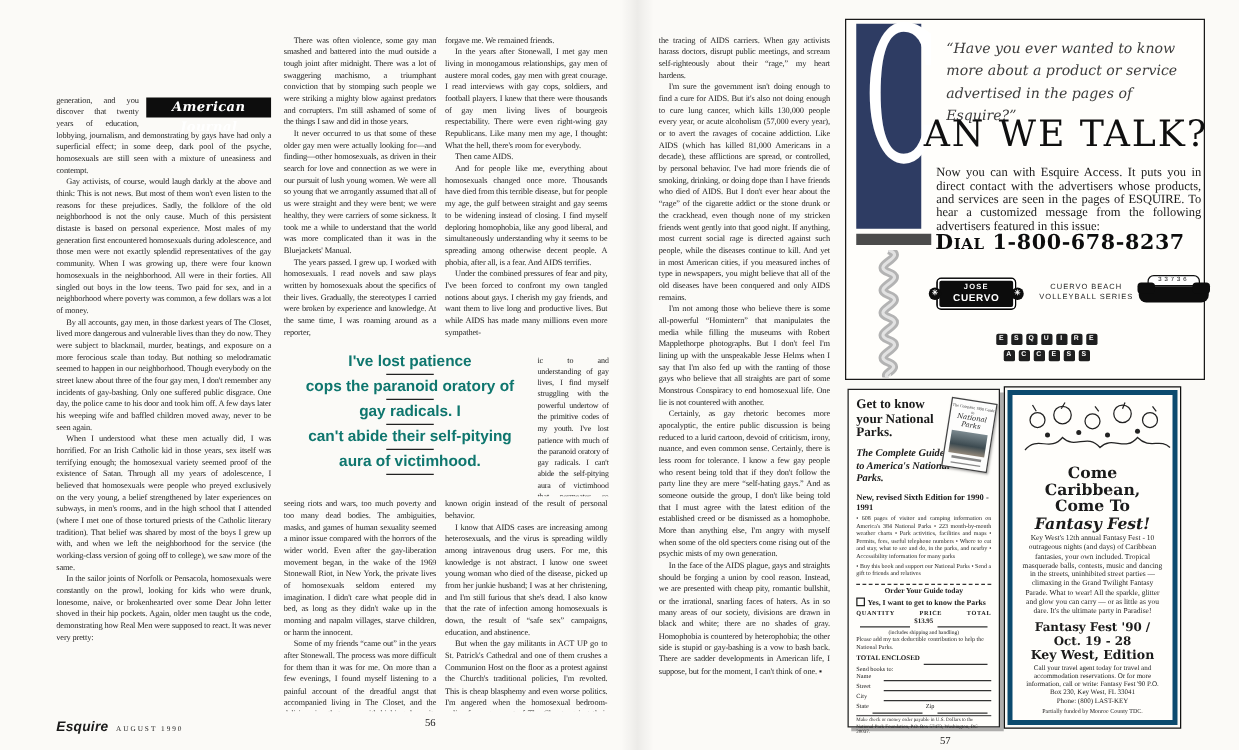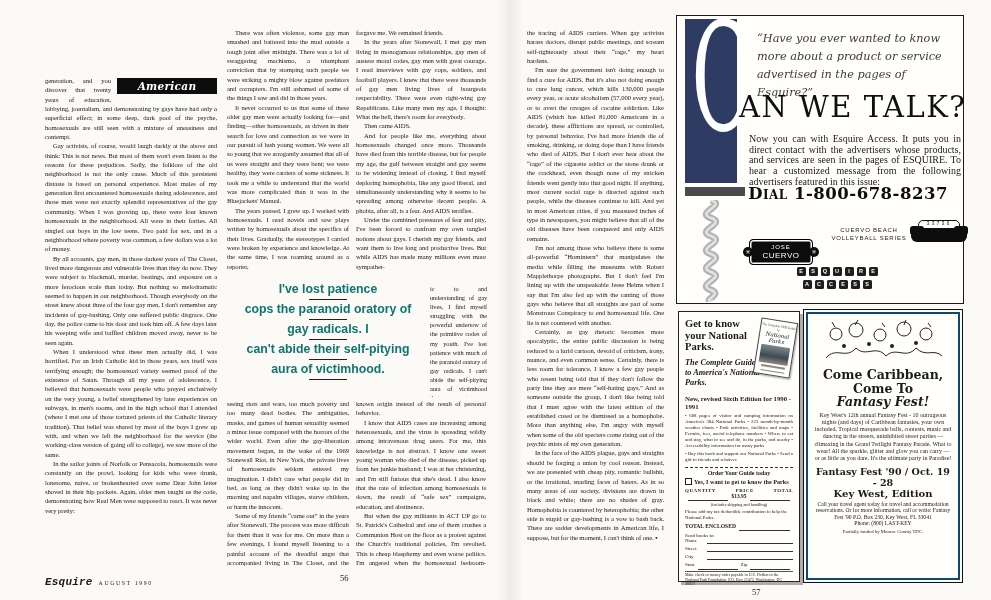--- a/index.html
+++ b/index.html
@@ -34,21 +34,21 @@
   #quote{
     position:absolute;left:229px;top:283px;width:198px;height:114px;overflow:hidden;
     font-family:"Liberation Sans",sans-serif;font-weight:bold;
     font-size:12.3px;line-height:13.5px;text-align:center;color:#0f766e;
   }
   #quote p{margin:0 0 1px 0;}
   #quote p::after{content:"";display:block;width:38px;height:1px;background:#222;margin:2.5px auto 3px;}
   
   .footer{position:absolute;top:576px;font-size:7px;}
   #footer-left{left:45px;}
-  .esq-logo{font-family:Liberation Mono, monospace;font-style:italic;font-weight:bold;font-size:11px;letter-spacing:.2px;}
+  .esq-logo{font-family:Liberation Sans, sans-serif;font-style:italic;font-weight:bold;font-size:11px;letter-spacing:.2px;}
   .footer-date{font-size:5.8px;letter-spacing:1.6px;margin-left:6px;}
   .pgnum{position:absolute;font-size:8.5px;color:#222;}
   #pg56{left:340px;top:573px;}
   #pg57{left:752px;top:587px;}
   .gutter{position:absolute;left:497px;top:0;width:26px;height:600px;
     background:linear-gradient(90deg,rgba(0,0,0,0) 0%,rgba(0,0,0,.06) 50%,rgba(0,0,0,0) 100%);}
   
   #access-ad{position:absolute;left:676px;top:15px;width:286px;height:287px;
     border:1px solid #1a1a1a;background:#fffefb;}
   #access-ad .navy{position:absolute;left:8px;top:3px;width:52px;height:164px;background:#2e3c63;overflow:visible;}
@@ -64,21 +64,21 @@
   #access-ad .headline{position:absolute;left:62px;top:76px;width:222px;
     font-family:"DejaVu Serif",serif;font-size:29px;line-height:30px;letter-spacing:1.5px;
     color:#0f0f0f;white-space:nowrap;}
   #access-ad .adbody{position:absolute;left:72px;top:118px;width:212px;
     font-size:10px;line-height:10.7px;text-align:justify;color:#1a1a1a;}
   #access-ad .dial{position:absolute;left:56px;top:168px;width:230px;text-align:center;
     font-family:"DejaVu Serif",serif;font-weight:bold;font-size:16.5px;
     font-variant:small-caps;letter-spacing:.5px;color:#0d0d0d;}
   .cuervo-logo{position:absolute;left:72px;top:206px;width:62px;height:24px;
     background:#0c0c0c;border-radius:4px;border:1px solid #000;box-shadow:0 0 0 1.5px #fff inset;
-    color:#fff;text-align:center;font-family:"Liberation Sans",sans-serif;font-weight:normal;margin-top:17px;}
+    color:#fff;text-align:center;font-family:"Liberation Sans",sans-serif;font-weight:bold;}
   .cuervo-logo .l1{font-size:6px;line-height:8px;letter-spacing:1px;margin-top:3px;}
   .cuervo-logo .l2{font-size:8px;line-height:9px;letter-spacing:.5px;}
   .cuervo-medal{position:absolute;top:7px;width:10px;height:10px;border-radius:50%;
     background:#0c0c0c;color:#fff;font-size:6px;line-height:10px;text-align:center;}
   .cuervo-medal.left{left:-7px;} .cuervo-medal.right{right:-7px;}
   #access-ad .series{position:absolute;left:144px;top:210px;width:96px;text-align:center;
     font-family:"Liberation Sans",sans-serif;font-size:6px;line-height:8px;letter-spacing:.8px;color:#222;}
   .handset-wrap{position:absolute;left:234px;top:204px;width:56px;height:30px;}
   .handset-digits{width:40px;margin:0 auto;background:#fff;border:1px solid #111;border-radius:5px 5px 0 0;
     font-family:"Liberation Mono",monospace;font-size:5px;line-height:7px;letter-spacing:2px;text-align:center;color:#222;}
@@ -113,22 +113,22 @@
   .uline{border-bottom:.5px solid #333;flex:1;margin:0 3px;height:7px;}
   #parks-ad .note{font-size:4.3px;text-align:center;margin-top:1px;}
   #parks-ad .contrib{font-size:4.8px;line-height:5.8px;margin-top:2px;}
   #parks-ad .tot{font-weight:bold;font-size:5.6px;display:flex;margin-top:2px;}
   #parks-ad .send{font-size:5px;margin-top:2px;}
   #parks-ad .flines p{margin:0 0 1px 0;font-size:5px;position:relative;height:7px;}
   #parks-ad .flines p::after{content:"";position:absolute;left:22px;right:0;bottom:1px;border-bottom:.5px solid #333;}
   #parks-ad .statezip{display:flex;font-size:5px;height:7px;}
   #parks-ad .fine{font-size:4px;line-height:4.8px;margin-top:2px;border-top:.5px solid #555;padding-top:1px;color:#222;}
   
-  #fantasy-ad{position:absolute;left:806px;top:312px;width:154px;height:268px;
-    border:2px solid #0c4a6e;outline:1px solid #111;outline-offset:2px;background:#fffefb;
+  #fantasy-ad{position:absolute;left:806px;top:312px;width:136px;height:268px;
+    border:4px solid #0c4a6e;outline:1px solid #111;outline-offset:2px;background:#fffefb;
     padding:4px 6px;box-sizing:border-box;text-align:center;}
   #fantasy-ad .ill{width:122px;height:44px;margin:0 auto;}
   #fantasy-ad .fhl{font-family:"DejaVu Serif",serif;font-weight:bold;font-size:12.5px;line-height:13.5px;margin-top:2px;}
   #fantasy-ad .fhl .it{font-style:italic;}
   #fantasy-ad .fbody{font-size:6px;line-height:7.3px;text-align:center;margin-top:3px;color:#1c1c1c;}
   #fantasy-ad .fdates{font-family:"DejaVu Serif",serif;font-weight:bold;font-size:9.5px;margin-top:3px;}
   #fantasy-ad .floc{font-family:"DejaVu Serif",serif;font-weight:bold;font-size:10px;}
   #fantasy-ad .fcontact{font-size:5.6px;line-height:6.6px;margin-top:2px;}
   #fantasy-ad .ffund{font-size:4.8px;margin-top:2px;}
 </style>

